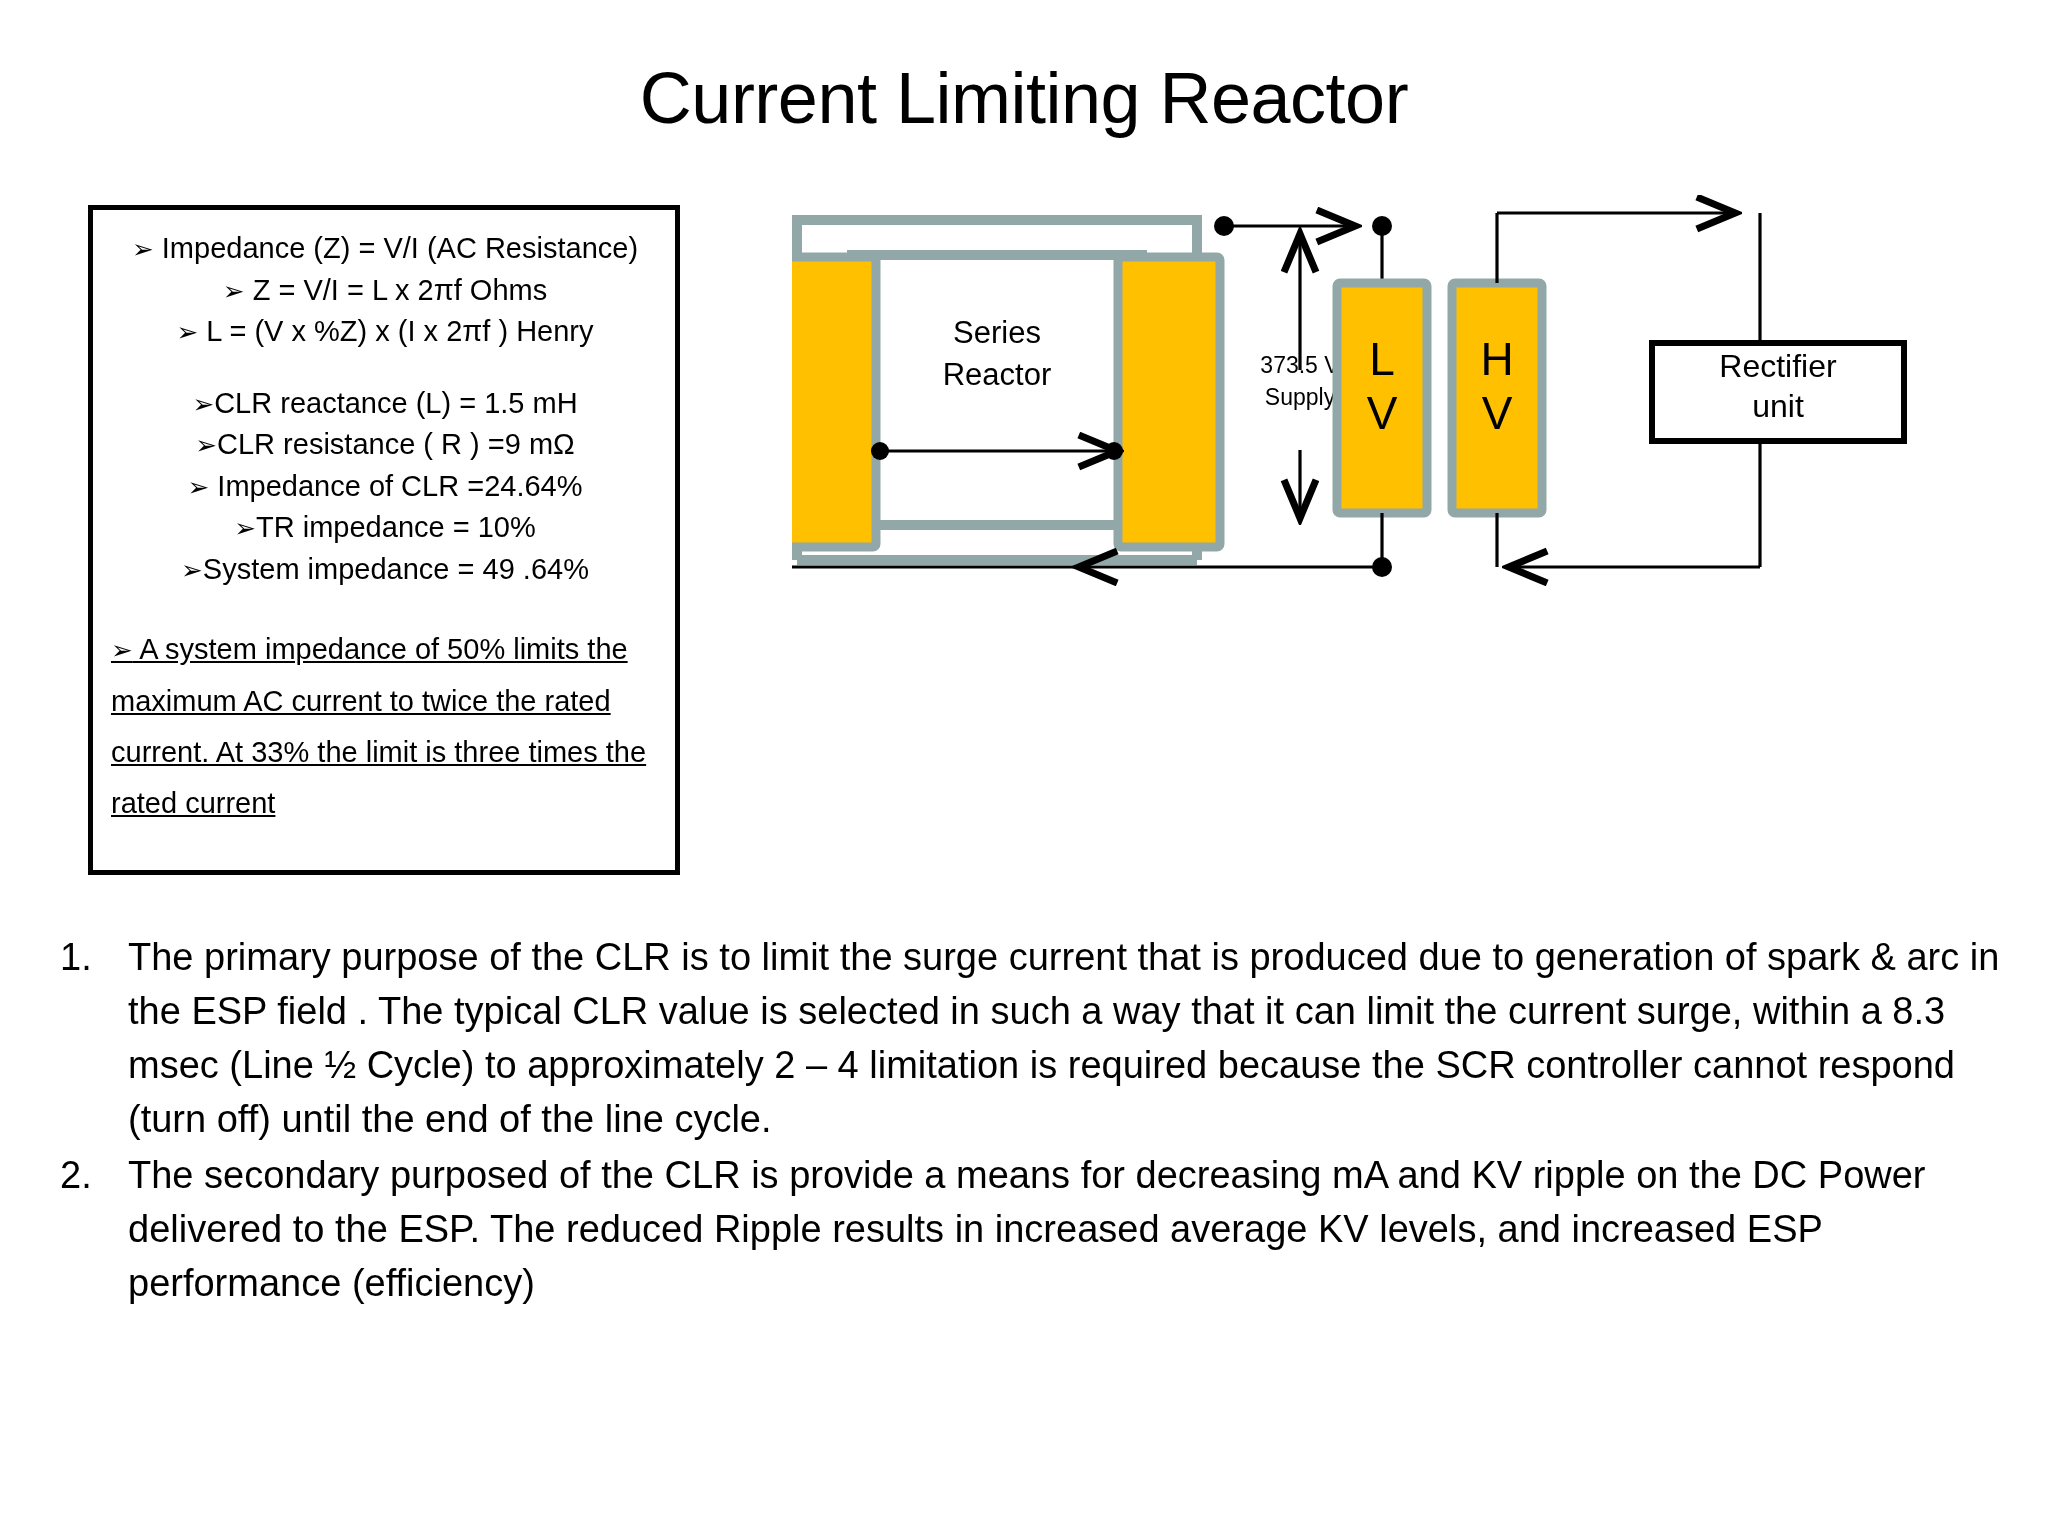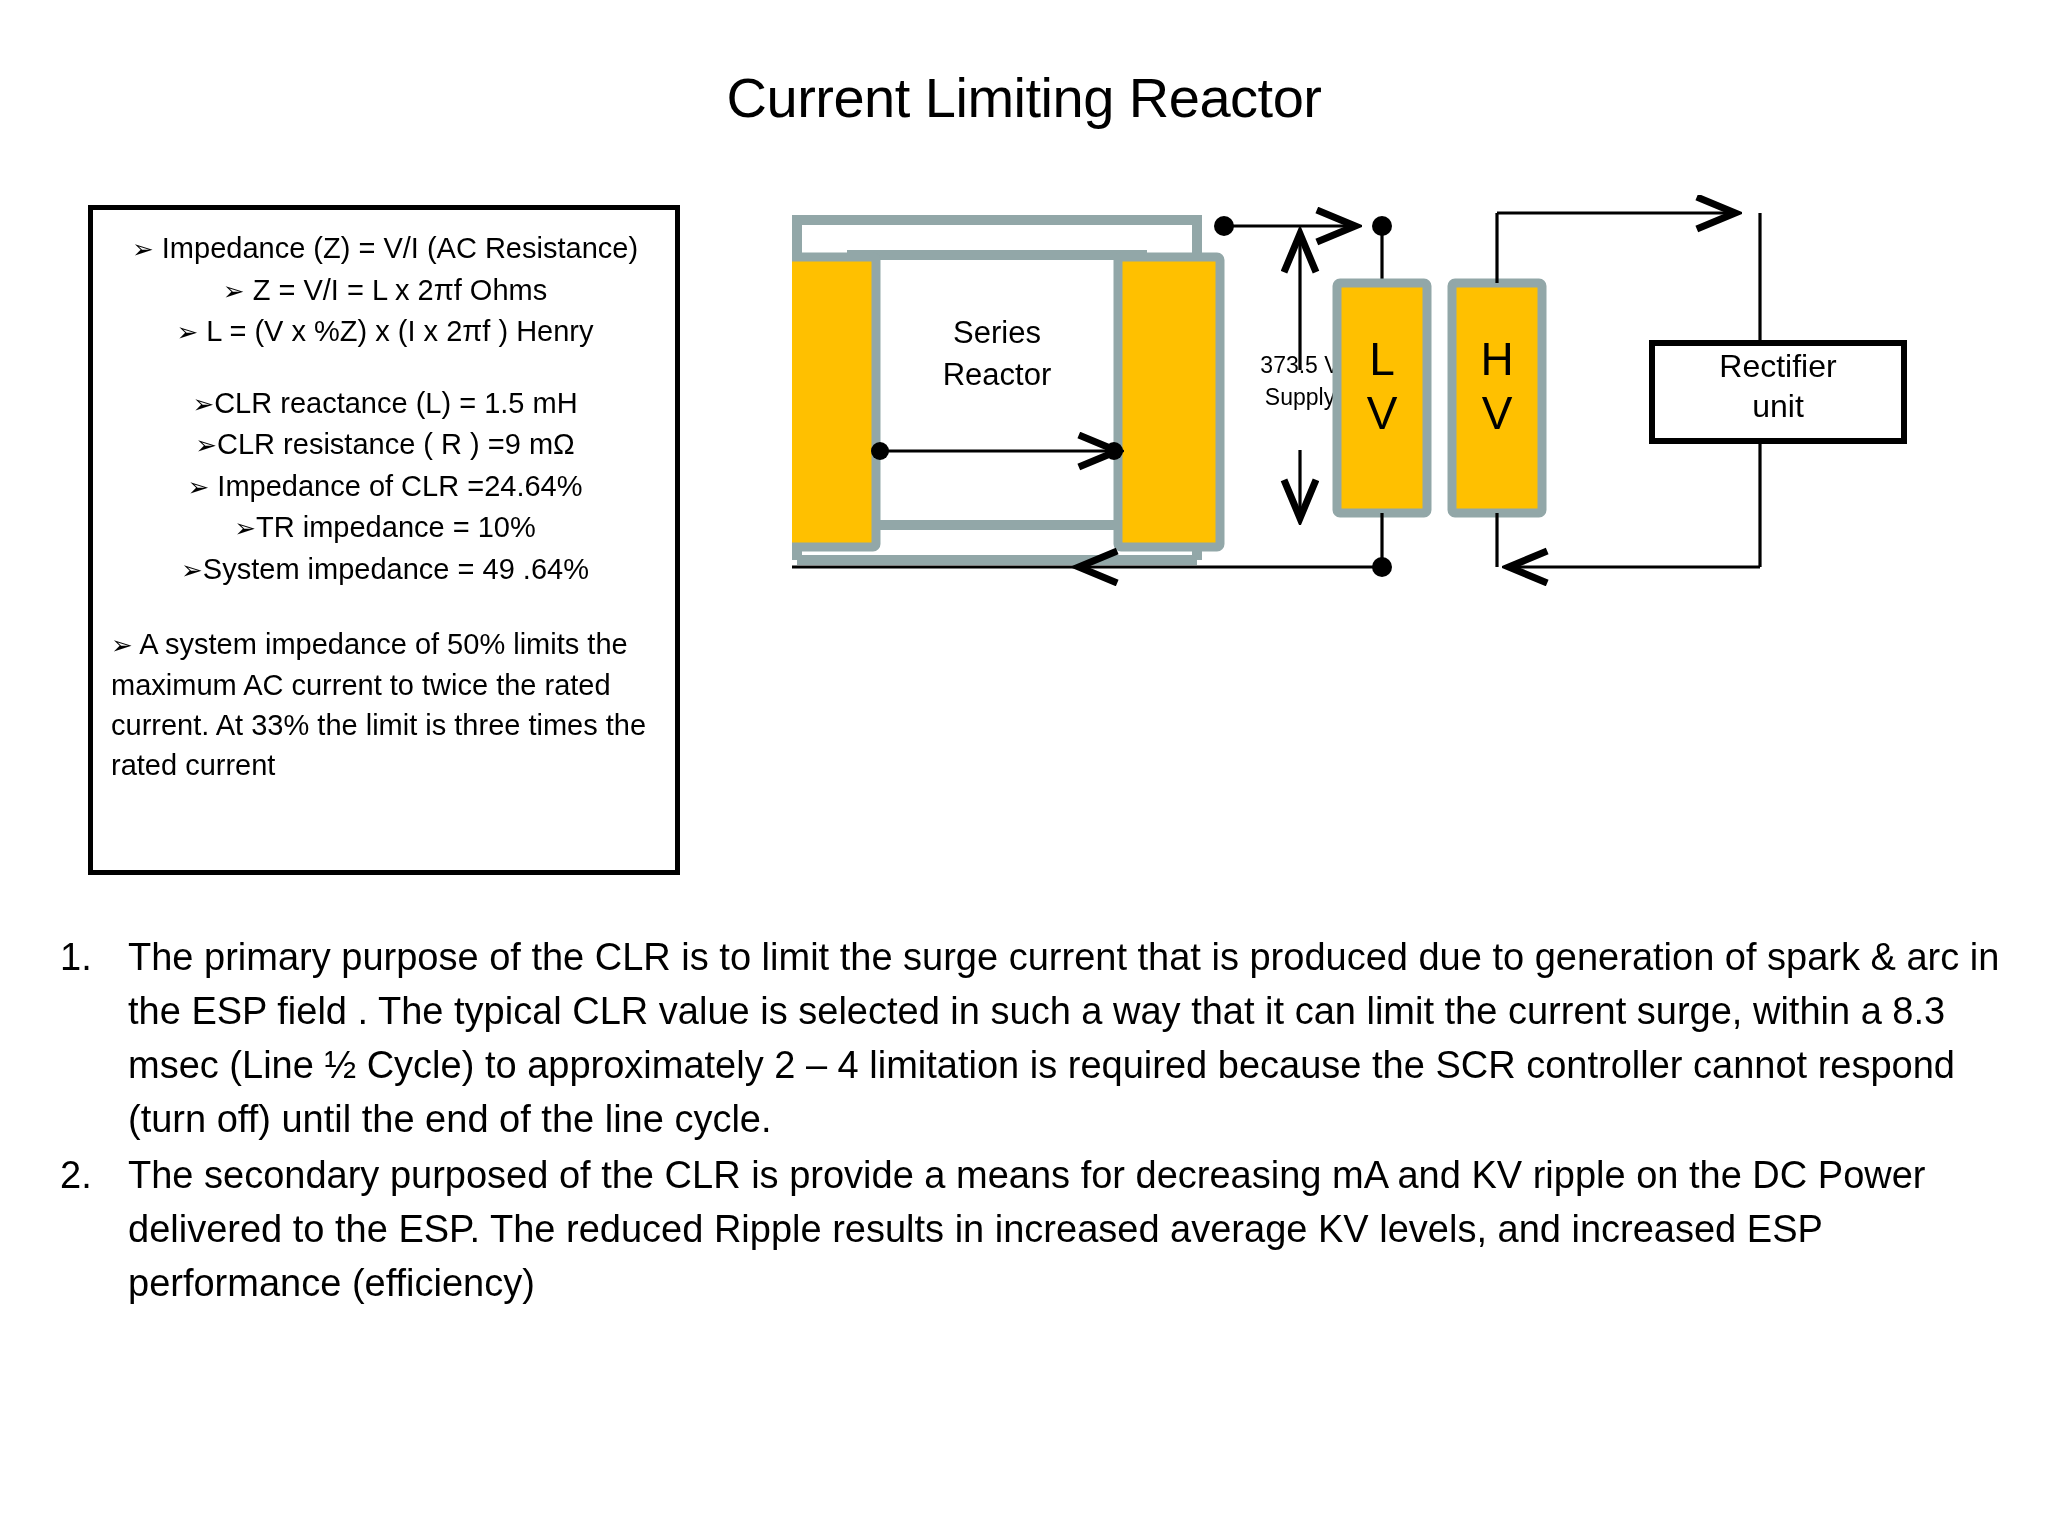--- a/index.html
+++ b/index.html
@@ -16,21 +16,21 @@
     overflow: hidden;
   }
 
   
   #slide-title {
     position: absolute;
     top: 56px;
     left: 0;
     width: 2048px;
     text-align: center;
-    font-size: 56px;
+    font-size: 72px;
     line-height: 84px;
     letter-spacing: -0.5px;
     color: #000;
   }
 
   
   #formula-box {
     position: absolute;
     left: 88px;
     top: 205px;
@@ -49,22 +49,23 @@
     text-align: center;
   }
   .bullet-line .arw {
     font-family: "DejaVu Sans", sans-serif;
     font-size: 26px;
   }
   .spacer-sm { height: 30px; }
   .spacer-md { height: 34px; }
   #formula-para {
     font-size: 29px;
-    line-height: 40px;
-    color: #000;
+    line-height: 51px;
+    color: #000;
+    text-decoration: underline;
   }
   #formula-para .arw {
     font-family: "DejaVu Sans", sans-serif;
     font-size: 26px;
   }
 
   
   #diagram {
     position: absolute;
     left: 792px;

